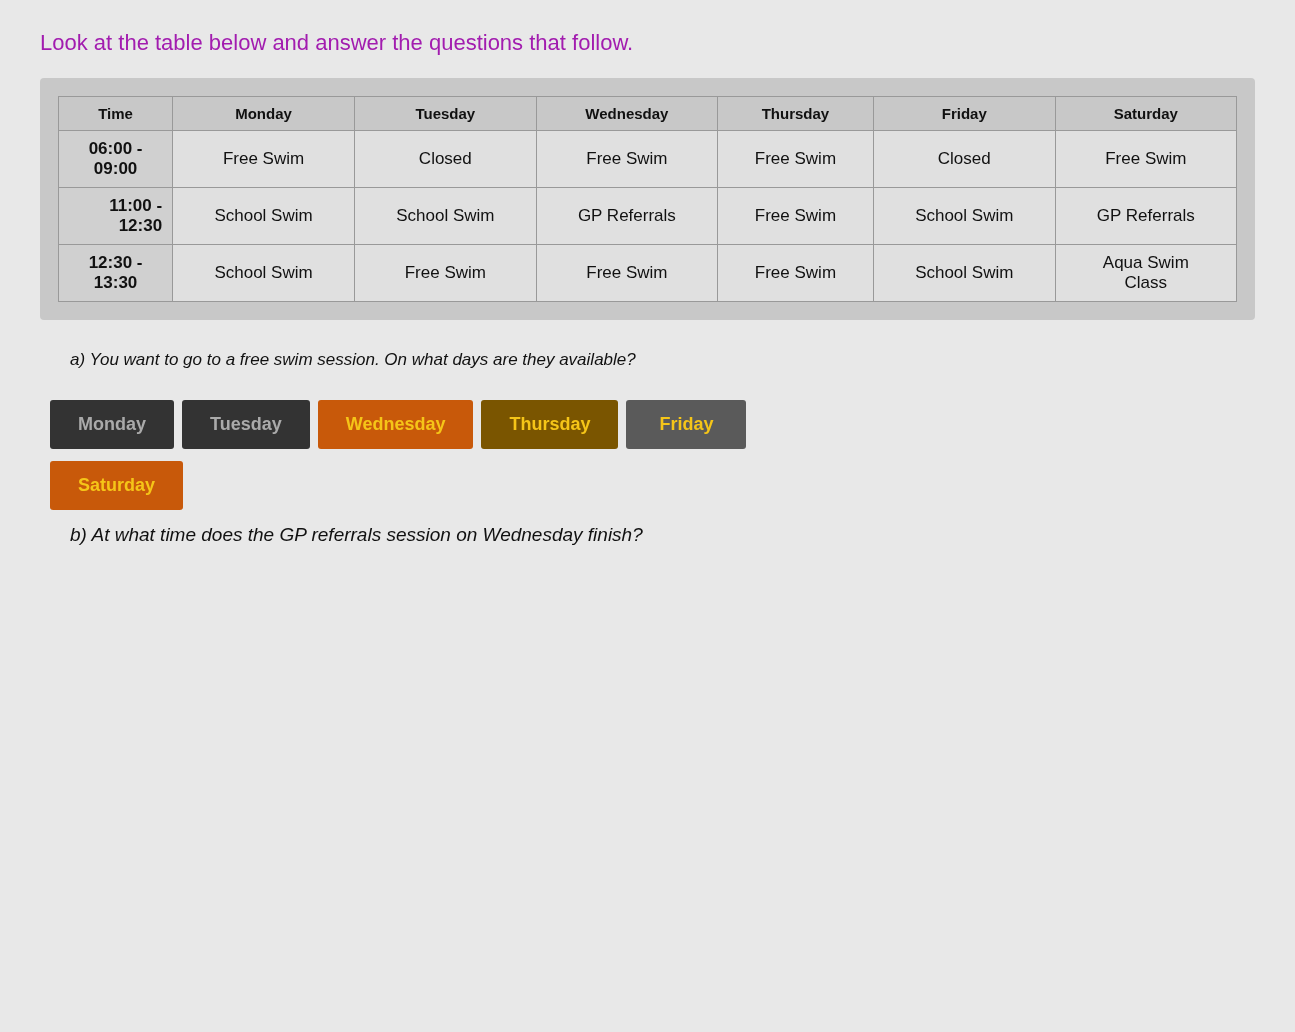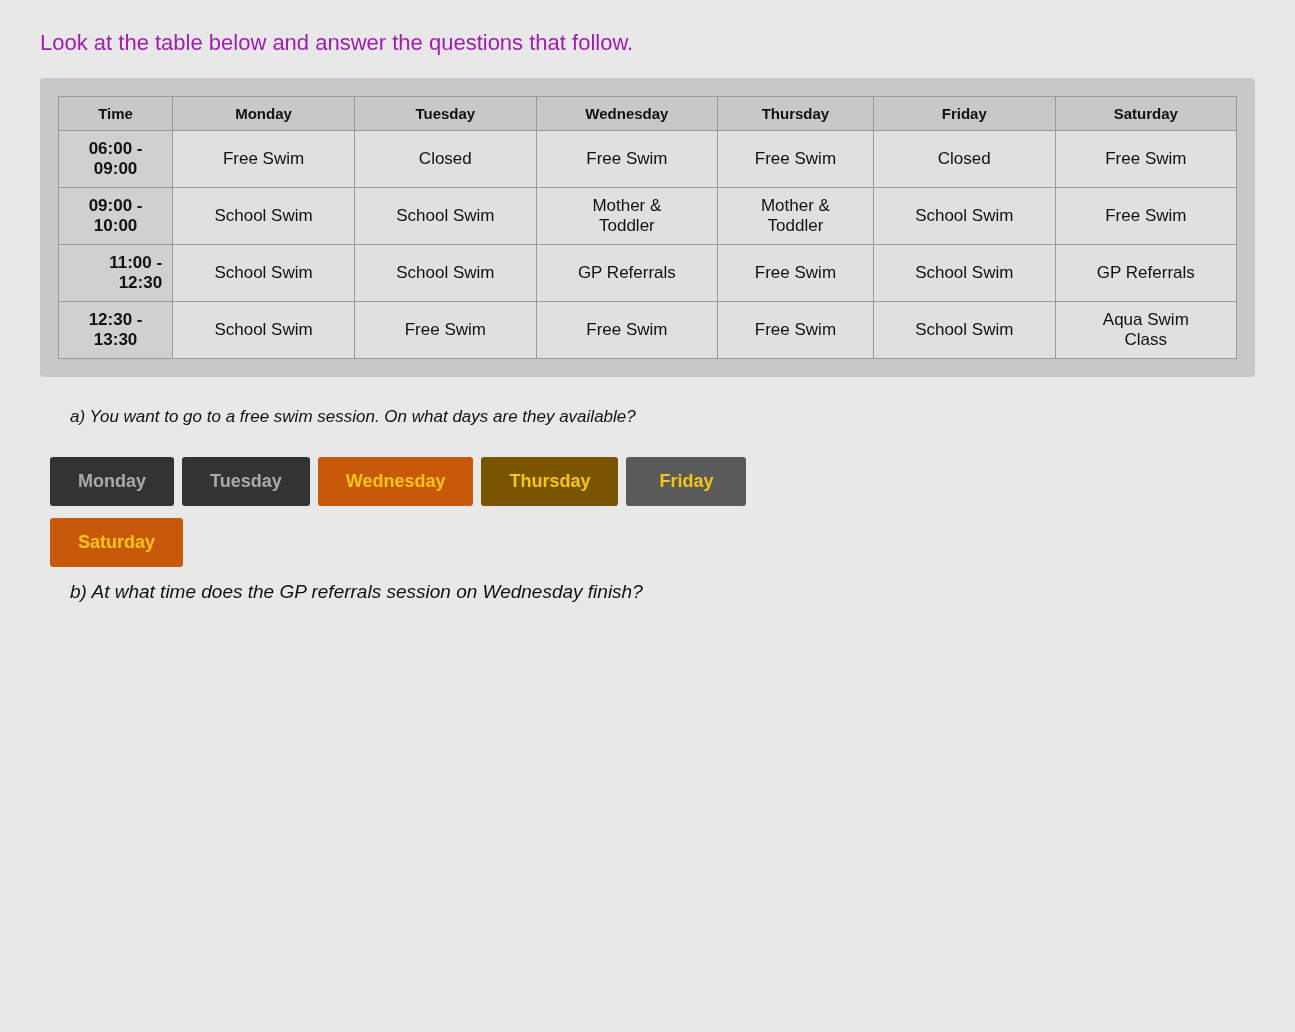--- a/index.html
+++ b/index.html
@@ -128,32 +128,20 @@
           <td style="white-space: pre-line;">06:00 -
 09:00</td>
           <td style="white-space: pre-line;">Free Swim</td>
           <td style="white-space: pre-line;">Closed</td>
           <td style="white-space: pre-line;">Free Swim</td>
           <td style="white-space: pre-line;">Free Swim</td>
           <td style="white-space: pre-line;">Closed</td>
           <td style="white-space: pre-line;">Free Swim</td>
         </tr>
         <tr>
-          <td style="white-space: pre-line;">09:00 -
-10:00</td>
-          <td style="white-space: pre-line;">School Swim</td>
-          <td style="white-space: pre-line;">School Swim</td>
-          <td style="white-space: pre-line;">Mother &amp;
-Toddler</td>
-          <td style="white-space: pre-line;">Mother &amp;
-Toddler</td>
-          <td style="white-space: pre-line;">School Swim</td>
-          <td style="white-space: pre-line;">Free Swim</td>
-        </tr>
-        <tr>
           <td style="white-space: pre-line; text-align: right;">11:00 -
 12:30</td>
           <td style="white-space: pre-line;">School Swim</td>
           <td style="white-space: pre-line;">School Swim</td>
           <td style="white-space: pre-line;">GP Referrals</td>
           <td style="white-space: pre-line;">Free Swim</td>
           <td style="white-space: pre-line;">School Swim</td>
           <td style="white-space: pre-line;">GP Referrals</td>
         </tr>
         <tr>

